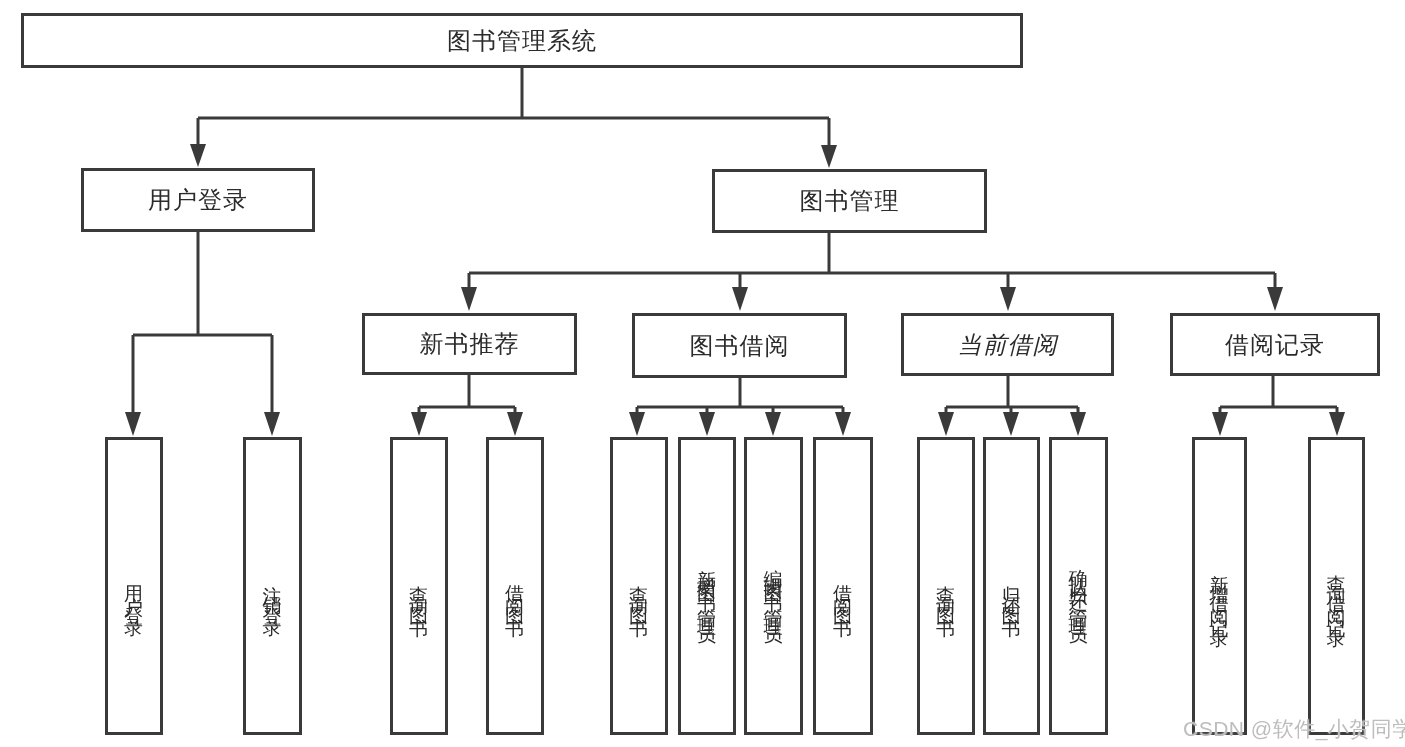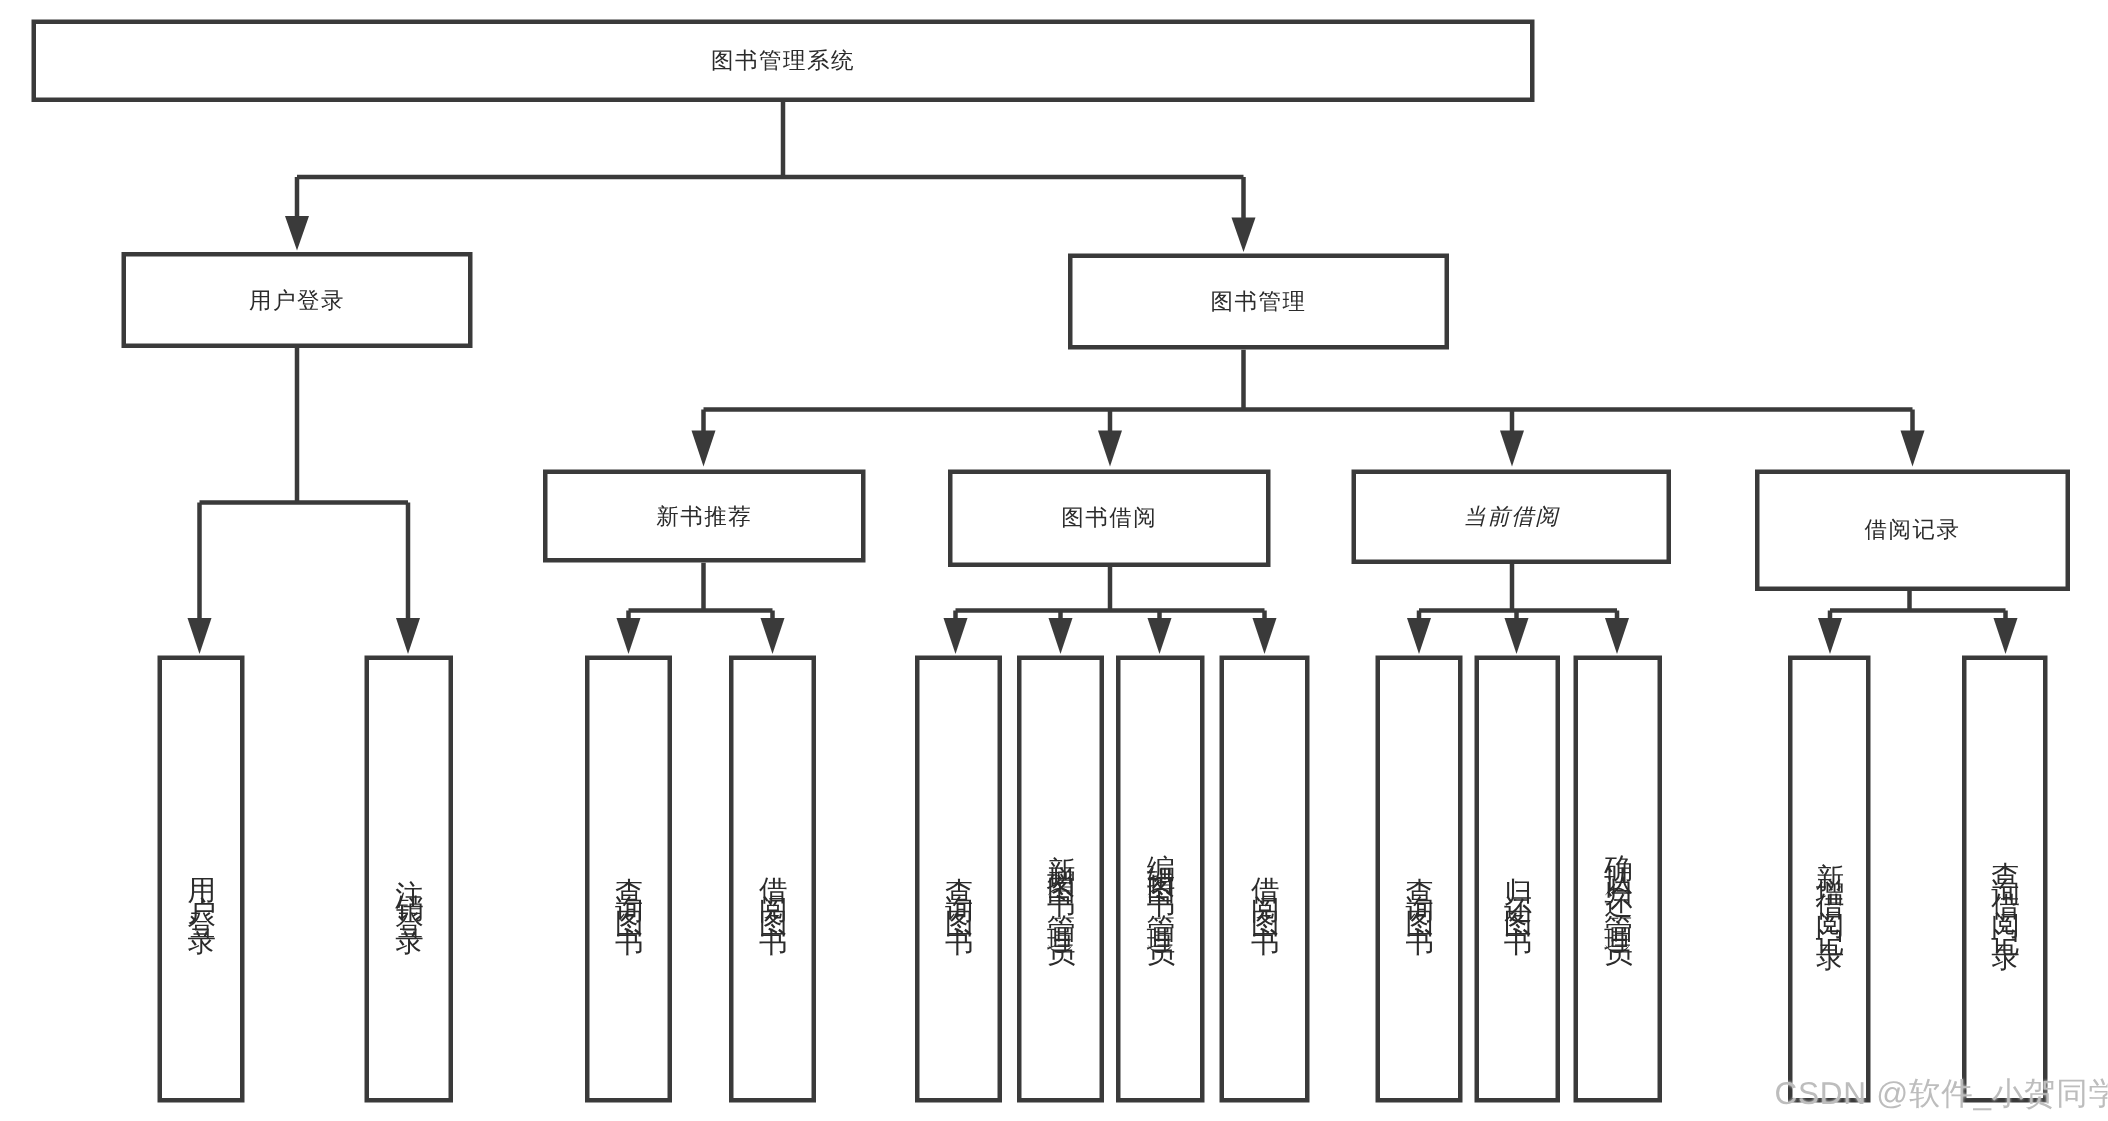--- a/index.html
+++ b/index.html
@@ -28,21 +28,21 @@
     color: var(--line-color);
   }
   .node {
     position: absolute;
     background: var(--box-bg);
     border: 3px solid var(--line-color);
     display: flex;
     align-items: center;
     justify-content: center;
     color: var(--text-color);
-    font-size: 15px;
+    font-size: 24px;
     letter-spacing: 1px;
     white-space: nowrap;
   }
   .leaf {
     top: 437px;
     height: 298px;
     font-size: 19px;
   }
   .leaf .vtext {
     writing-mode: vertical-rl;
@@ -132,34 +132,34 @@
     </g>
   </svg>
 
   <div class="node" style="left:21px; top:13px; width:1002px; height:55px;">
     <span>图书管理系统</span>
   </div>
 
   <div class="node" style="left:81px; top:168px; width:234px; height:64px;">
     <span>用户登录</span>
   </div>
-  <div class="node" style="left:712px; top:169px; width:254px; height:64px;font-family:Liberation Mono, monospace;">
+  <div class="node" style="left:712px; top:169px; width:275px; height:64px;font-family:Liberation Mono, monospace;">
     <span>图书管理</span>
   </div>
 
   <div class="node" style="left:362px; top:313px; width:215px; height:62px;">
     <span>新书推荐</span>
   </div>
   <div class="node" style="left:632px; top:313px; width:215px; height:65px;">
     <span>图书借阅</span>
   </div>
   <div class="node" style="left:901px; top:313px; width:213px; height:63px;font-style:italic;">
     <span>当前借阅</span>
   </div>
-  <div class="node" style="left:1170px; top:313px; width:210px; height:81px;">
+  <div class="node" style="left:1170px; top:313px; width:210px; height:63px;">
     <span>借阅记录</span>
   </div>
 
   <div class="node leaf" style="left:105px; width:58px;">
     <span class="vtext">用户登录</span>
   </div>
   <div class="node leaf" style="left:243px; width:59px;">
     <span class="vtext">注销登录</span>
   </div>
 

